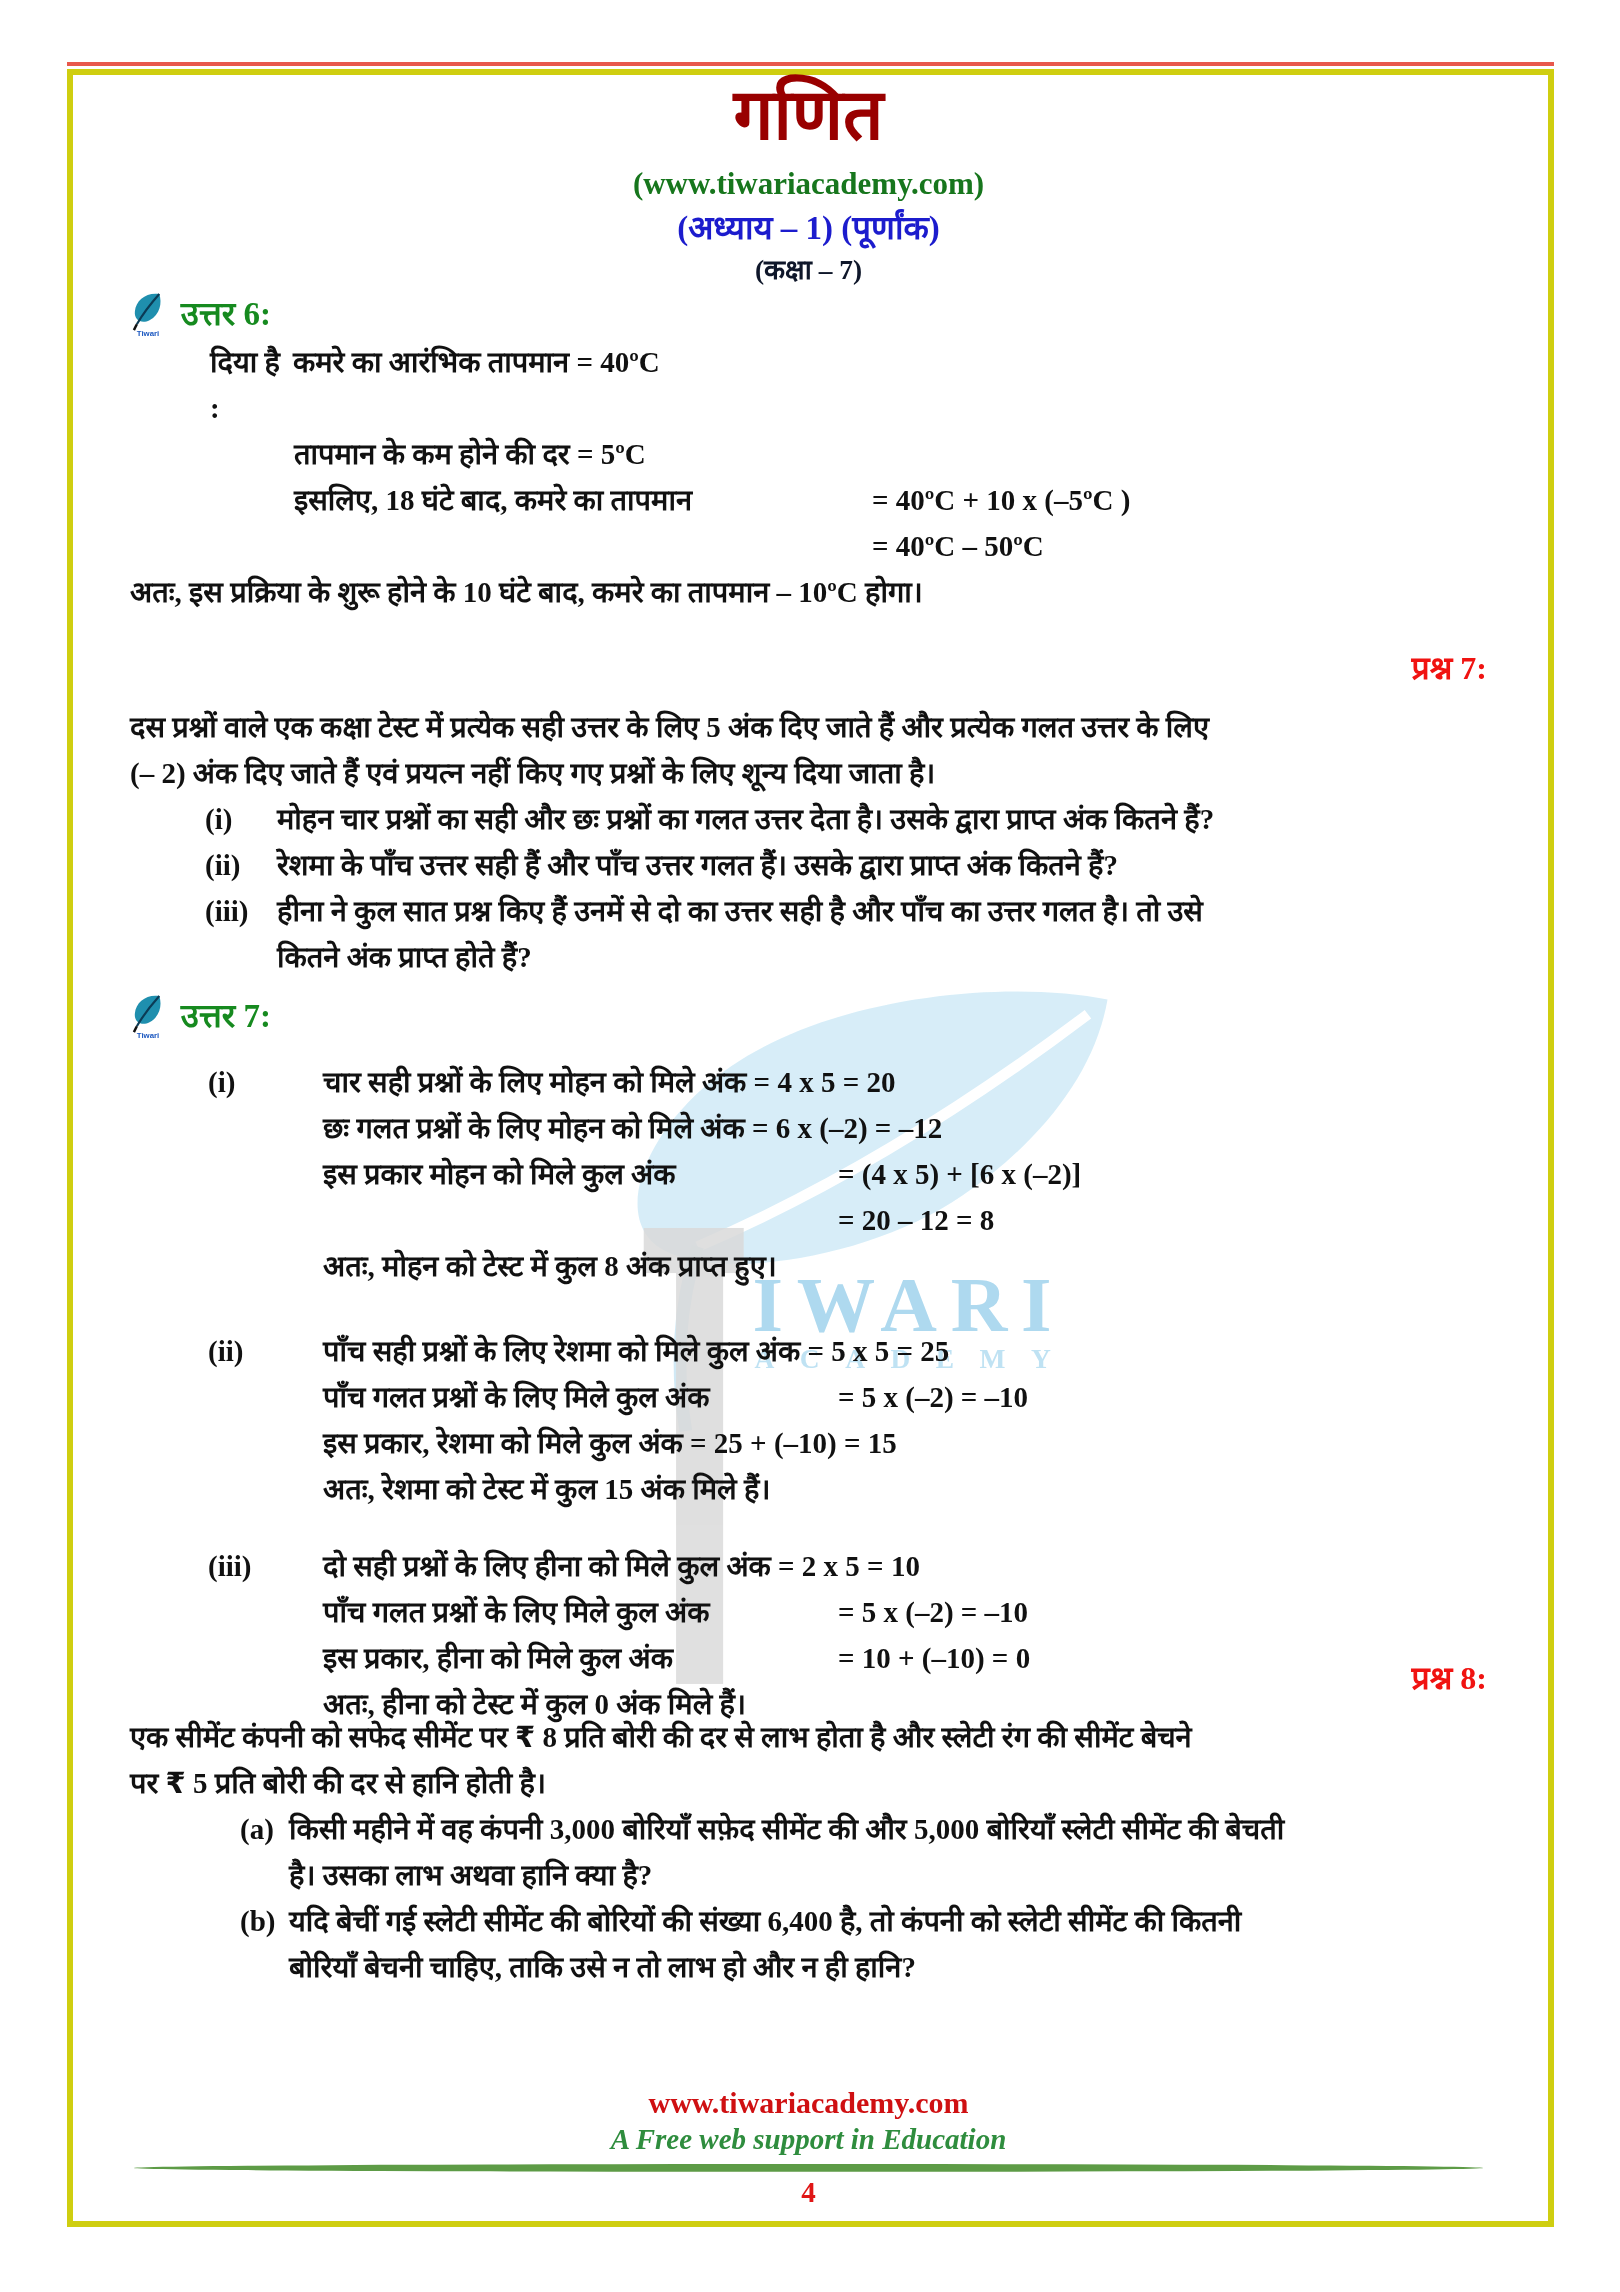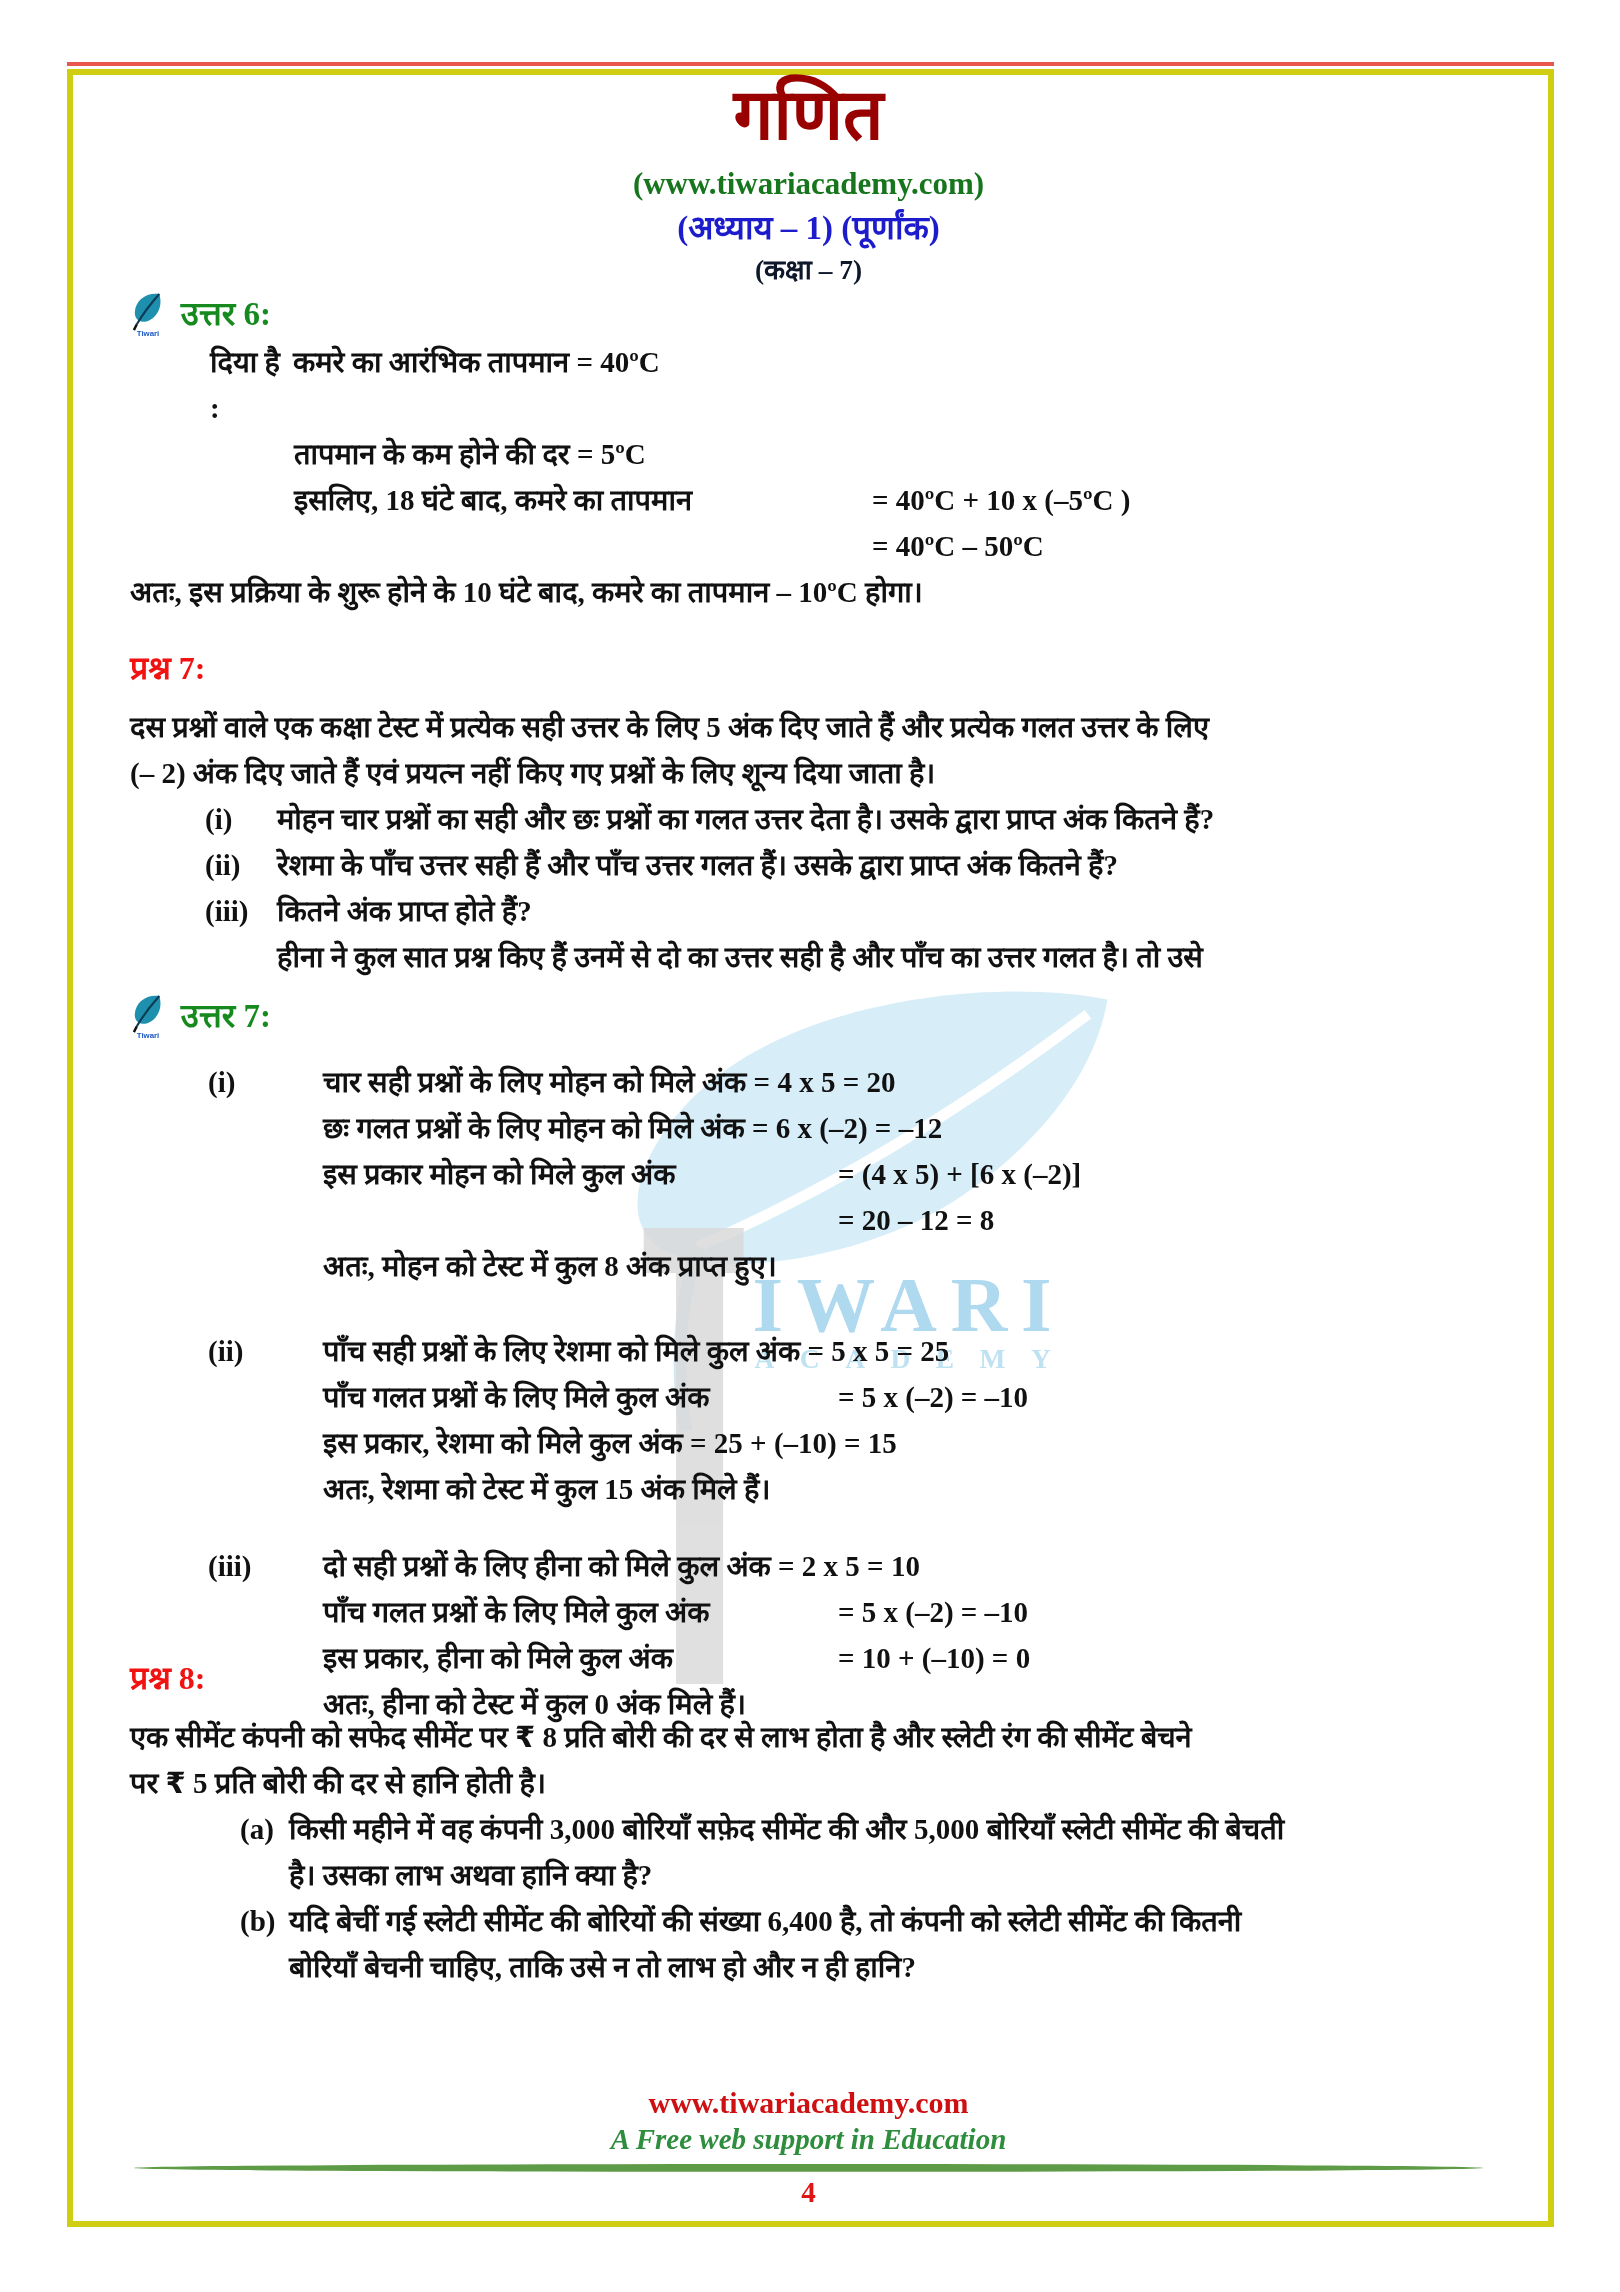--- a/index.html
+++ b/index.html
@@ -17,21 +17,21 @@
   
   .content{position:absolute;left:130px;top:0;width:1357px;z-index:1;}
   .abs{position:absolute;left:0;width:100%;}
   .center{text-align:center;}
   
   .doc-title{font-size:71px;line-height:83px;font-weight:bold;color:#990000;}
   .doc-site{font-size:31px;line-height:37px;margin-top:7.8px;font-weight:bold;color:#17761d;}
   .doc-chapter{font-size:33px;line-height:41px;margin-top:5.9px;font-weight:bold;color:#1c1ccd;}
   .doc-class{font-size:27.4px;line-height:35px;margin-top:3.9px;font-weight:bold;color:#0f172a;}
   
-  .q-heading{font-size:32px;line-height:47px;font-weight:bold;color:#f01311;margin-bottom:11.8px;}
+  .q-heading{font-size:32px;line-height:47px;font-weight:bold;color:#f01311;margin-bottom:11.8px;text-align:right;}
   .a-heading{font-size:33px;line-height:49px;font-weight:bold;color:#168a1f;display:flex;align-items:center;gap:9.8px;}
   .leaf-badge{width:41px;height:47px;flex:none;display:inline-block;}
   
   .t{font-size:29px;line-height:46px;font-weight:600;}
   .row{display:flex;align-items:baseline;}
   .given-indent{padding-left:80px;}
   .given-label{width:83px;flex:none;}
   .a6-body-indent{padding-left:164px;}
   .a6-label{width:578px;flex:none;}
   .q-items{padding-left:75px;}
@@ -115,22 +115,22 @@
         <span class="q-marker">(i)</span>
         <span class="q-text">मोहन चार प्रश्नों का सही और छः प्रश्नों का गलत उत्तर देता है। उसके द्वारा प्राप्त अंक कितने हैं?</span>
       </div>
       <div class="t row">
         <span class="q-marker">(ii)</span>
         <span class="q-text">रेशमा के पाँच उत्तर सही हैं और पाँच उत्तर गलत हैं। उसके द्वारा प्राप्त अंक कितने हैं?</span>
       </div>
       <div class="t row">
         <span class="q-marker">(iii)</span>
         <span class="q-text">
+          <span style="display:block;">हीना ने कुल सात प्रश्न किए हैं उनमें से दो का उत्तर सही है और पाँच का उत्तर गलत है। तो उसे</span>
           <span style="display:block;">कितने अंक प्राप्त होते हैं?</span>
-          <span style="display:block;">हीना ने कुल सात प्रश्न किए हैं उनमें से दो का उत्तर सही है और पाँच का उत्तर गलत है। तो उसे</span>
         </span>
       </div>
     </div>
   </div>
 
   <div class="abs" style="top:992px;">
     <div class="a-heading" style="margin-bottom:17.6px;">
       <svg class="leaf-badge" viewBox="0 0 42 48" xmlns="http://www.w3.org/2000/svg" style="font-size:34px">
         <path d="M 30 3 C 17 1, 6 9, 5 21 C 4 30, 12 34, 20 30 C 31 24, 33 12, 30 3 Z" fill="#1f8fae"></path>
         <path d="M 30 3 C 22 12, 14 22, 7 34" fill="none" stroke="#0b3b55" stroke-width="2.2"></path>

